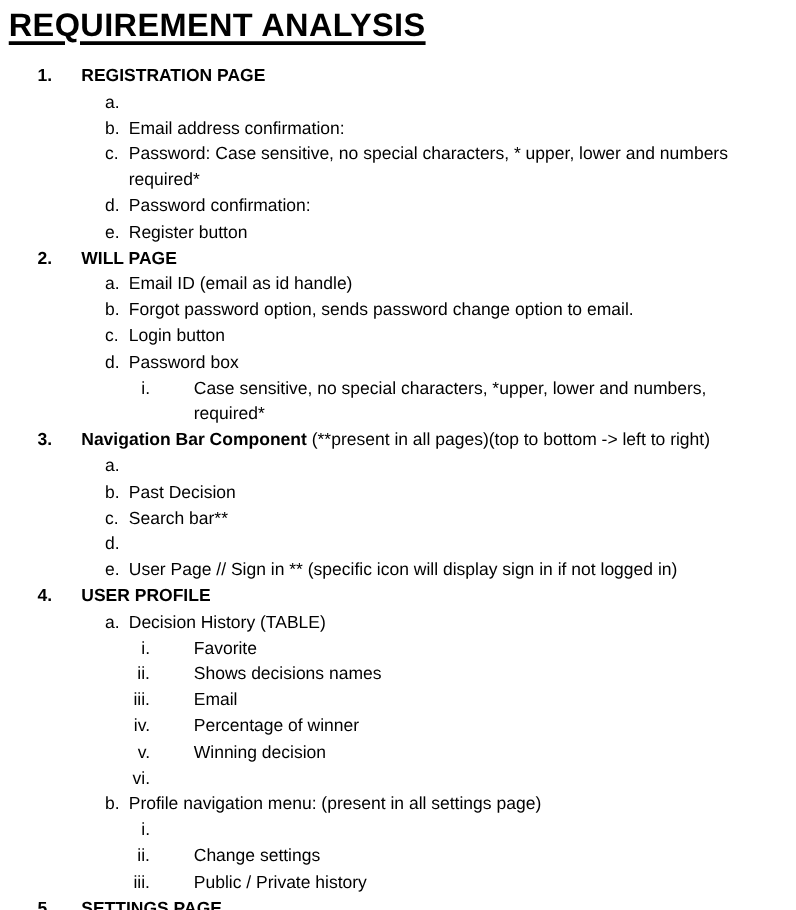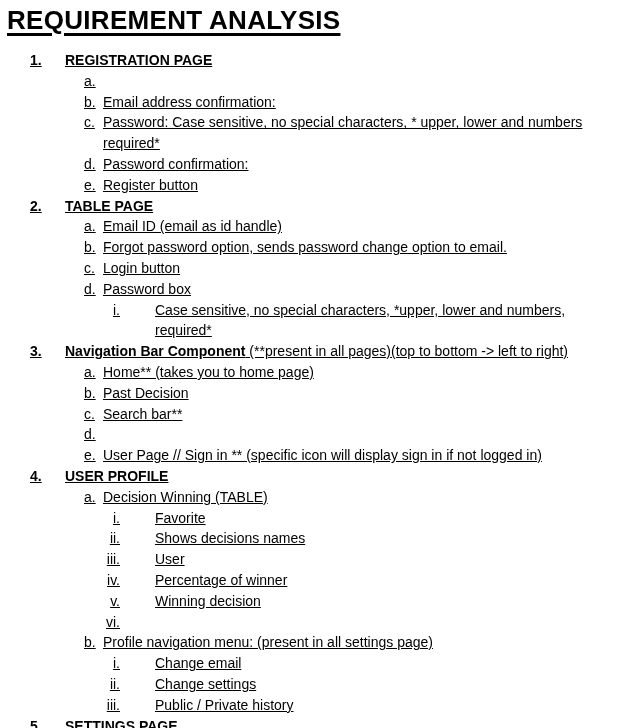--- a/index.html
+++ b/index.html
@@ -11,21 +11,20 @@
     height: 728px;
     overflow: hidden;
     background: #ffffff;
     color: #000000;
     font-family: "Liberation Sans", "DejaVu Sans", sans-serif;
   }
   .page {
     width: 637px;
     height: 728px;
     overflow: hidden;
-    text-decoration: underline;
   }
   .title {
     margin: 5px 0 0 7px;
     font-size: 26px;
     line-height: 31px;
     font-weight: bold;
     letter-spacing: 0.3px;
     text-decoration: underline;
     text-decoration-thickness: 2.5px;
     text-underline-offset: 4px;
@@ -78,21 +77,21 @@
       <div class="row l2">
         <span class="marker">d.</span>
         <span class="text">Password confirmation:</span>
       </div>
       <div class="row l2">
         <span class="marker">e.</span>
         <span class="text">Register button</span>
       </div>
       <div class="row l1">
         <span class="marker b">2.</span>
-        <span class="text"><span class="b">TABLE PAGE</span></span>
+        <span class="text"><span class="b">WILL PAGE</span></span>
       </div>
       <div class="row l2">
         <span class="marker">a.</span>
         <span class="text">Email ID (email as id handle)</span>
       </div>
       <div class="row l2">
         <span class="marker">b.</span>
         <span class="text">Forgot password option, sends password change option to email.</span>
       </div>
       <div class="row l2">
@@ -107,21 +106,20 @@
         <span class="marker">i.</span>
         <span class="text">Case sensitive, no special characters, *upper, lower and numbers,
 required*</span>
       </div>
       <div class="row l1">
         <span class="marker b">3.</span>
         <span class="text"><span class="b">Navigation Bar Component</span> (**present in all pages)(top to bottom -&gt; left to right)</span>
       </div>
       <div class="row l2">
         <span class="marker">a.</span>
-        <span class="text">Home** (takes you to home page)</span>
       </div>
       <div class="row l2">
         <span class="marker">b.</span>
         <span class="text">Past Decision</span>
       </div>
       <div class="row l2">
         <span class="marker">c.</span>
         <span class="text">Search bar**</span>
       </div>
       <div class="row l2">
@@ -130,52 +128,51 @@
       <div class="row l2">
         <span class="marker">e.</span>
         <span class="text">User Page // Sign in ** (specific icon will display sign in if not logged in)</span>
       </div>
       <div class="row l1">
         <span class="marker b">4.</span>
         <span class="text"><span class="b">USER PROFILE</span></span>
       </div>
       <div class="row l2">
         <span class="marker">a.</span>
-        <span class="text">Decision Winning (TABLE)</span>
+        <span class="text">Decision History (TABLE)</span>
       </div>
       <div class="row l3">
         <span class="marker">i.</span>
         <span class="text">Favorite</span>
       </div>
       <div class="row l3">
         <span class="marker">ii.</span>
         <span class="text">Shows decisions names</span>
       </div>
       <div class="row l3">
         <span class="marker">iii.</span>
-        <span class="text">User</span>
+        <span class="text">Email</span>
       </div>
       <div class="row l3">
         <span class="marker">iv.</span>
         <span class="text">Percentage of winner</span>
       </div>
       <div class="row l3">
         <span class="marker">v.</span>
         <span class="text">Winning decision</span>
       </div>
       <div class="row l3">
         <span class="marker">vi.</span>
       </div>
       <div class="row l2">
         <span class="marker">b.</span>
         <span class="text">Profile navigation menu: (present in all settings page)</span>
       </div>
       <div class="row l3">
         <span class="marker">i.</span>
-        <span class="text">Change email</span>
       </div>
       <div class="row l3">
         <span class="marker">ii.</span>
         <span class="text">Change settings</span>
       </div>
       <div class="row l3">
         <span class="marker">iii.</span>
         <span class="text">Public / Private history</span>
       </div>
       <div class="row l1">

